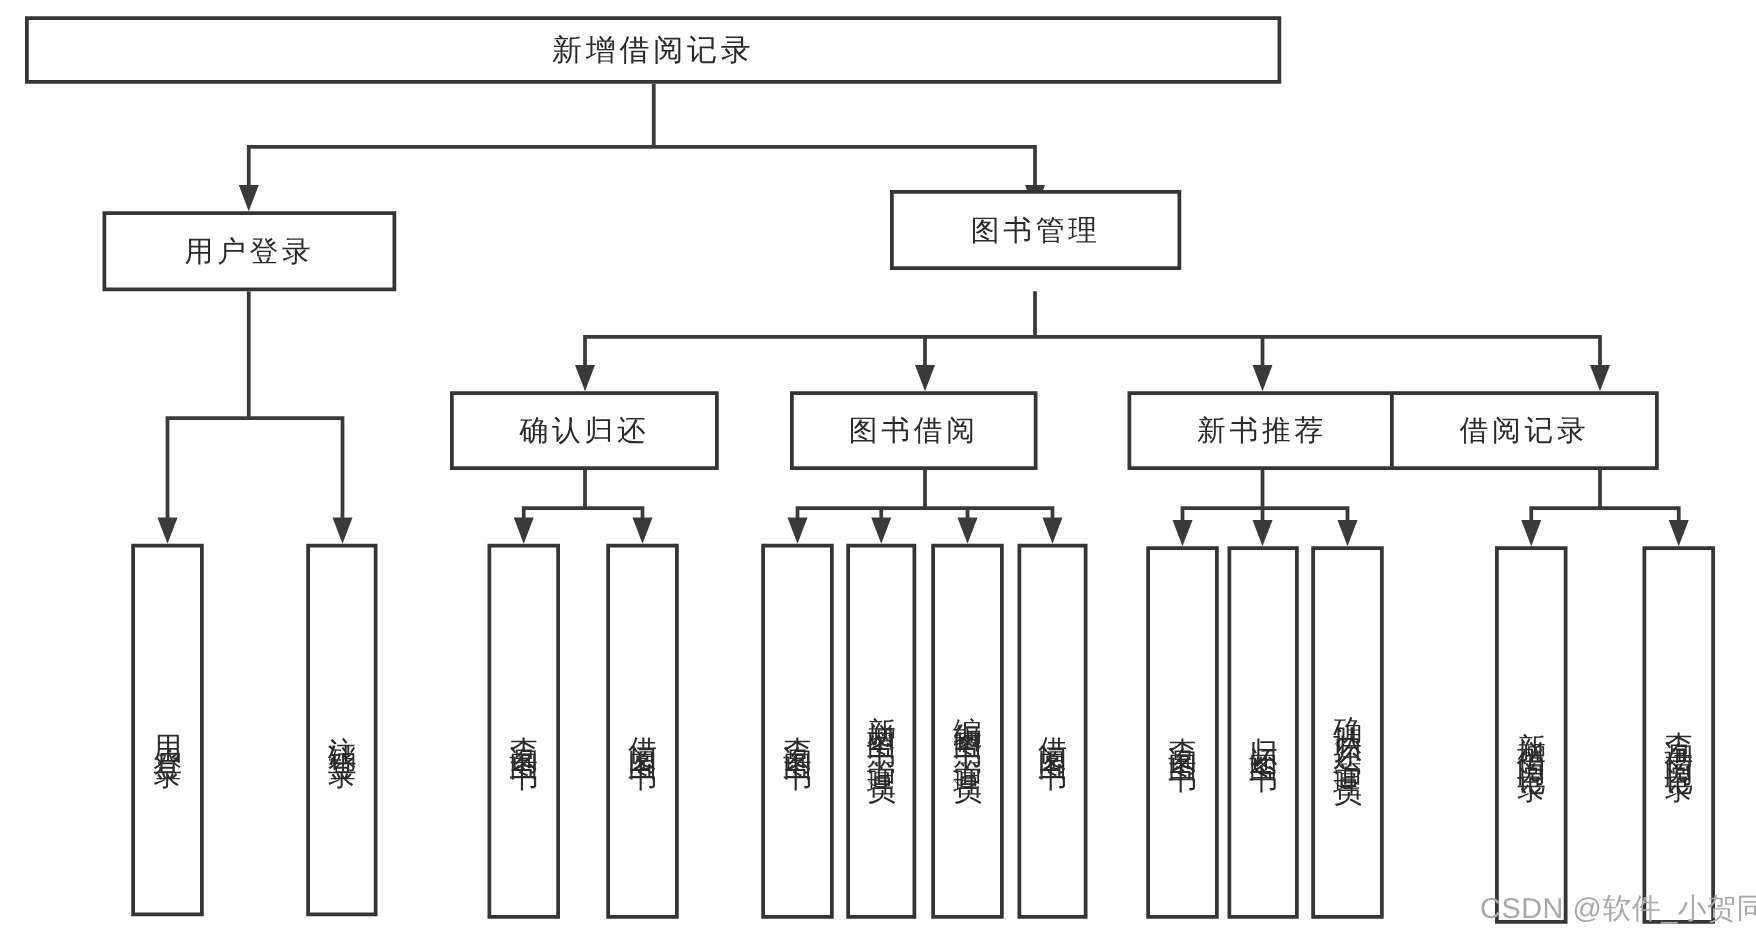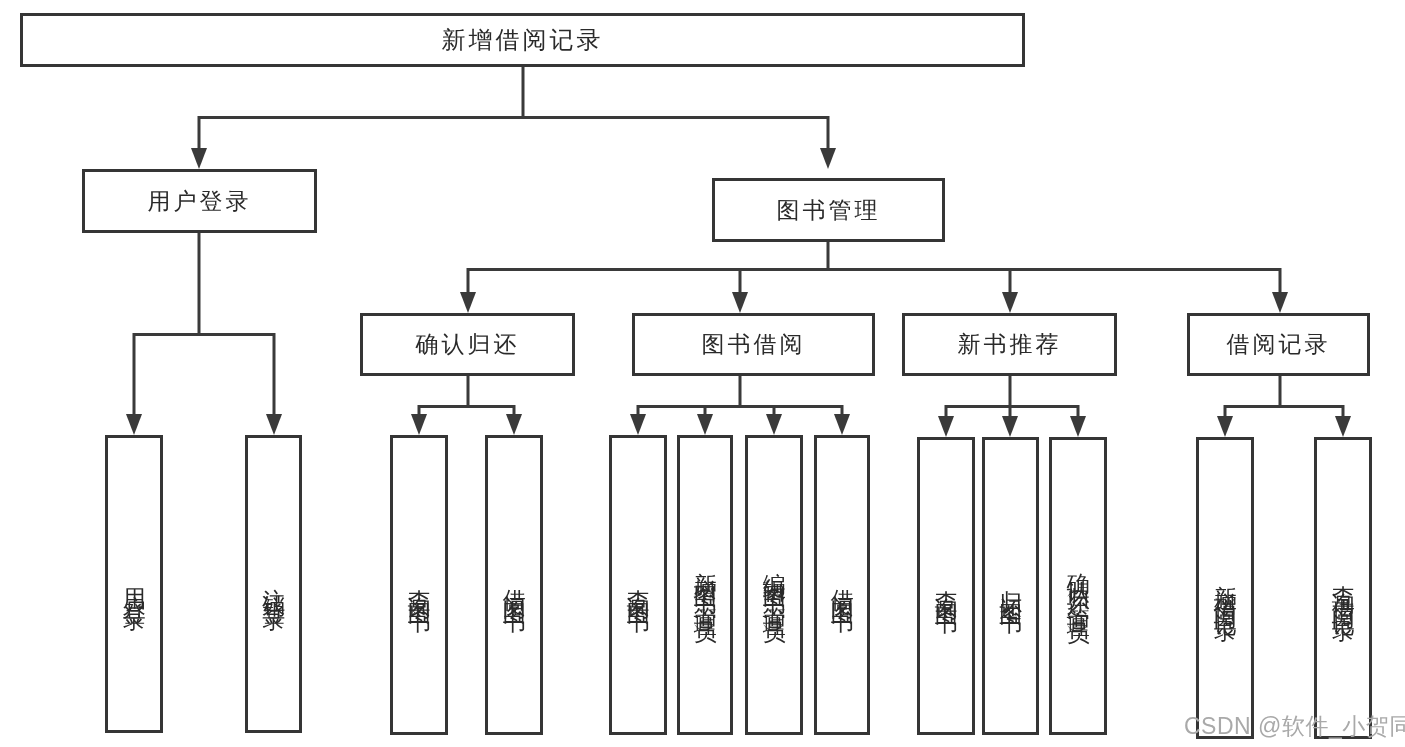--- a/index.html
+++ b/index.html
@@ -92,34 +92,34 @@
     </g>
   </svg>
 
   <div class="box hbox root-box" style="left:20px; top:13px; width:1005px; height:54px;">
     <span>新增借阅记录</span>
   </div>
 
   <div class="box hbox" style="left:82px; top:169px; width:235px; height:64px;">
     <span>用户登录</span>
   </div>
-  <div class="box hbox" style="left:712px; top:178px; width:233px; height:64px;">
+  <div class="box hbox" style="left:712px; top:152px; width:233px; height:64px;">
     <span>图书管理</span>
   </div>
 
   <div class="box hbox" style="left:360px; top:313px; width:215px; height:63px;">
     <span>确认归还</span>
   </div>
-  <div class="box hbox" style="left:632px; top:313px; width:243px; height:63px;">
+  <div class="box hbox" style="left:632px; top:313px; width:198px; height:63px;">
     <span>图书借阅</span>
   </div>
   <div class="box hbox" style="left:902px; top:313px; width:215px; height:63px;">
     <span>新书推荐</span>
   </div>
-  <div class="box hbox" style="left:1187px; top:313px; width:183px; height:63px;">
+  <div class="box hbox" style="left:1112px; top:313px; width:215px; height:63px;">
     <span>借阅记录</span>
   </div>
 
   <div class="box" style="left:105px; top:435px; width:58px; height:298px;">
     <span class="vlabel">用户登录</span>
   </div>
   <div class="box" style="left:245px; top:435px; width:57px; height:298px;">
     <span class="vlabel">注销登录</span>
   </div>
 

